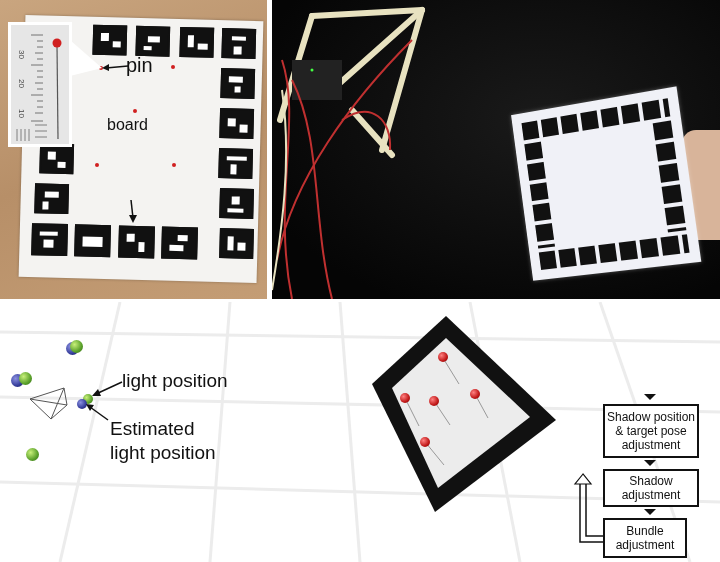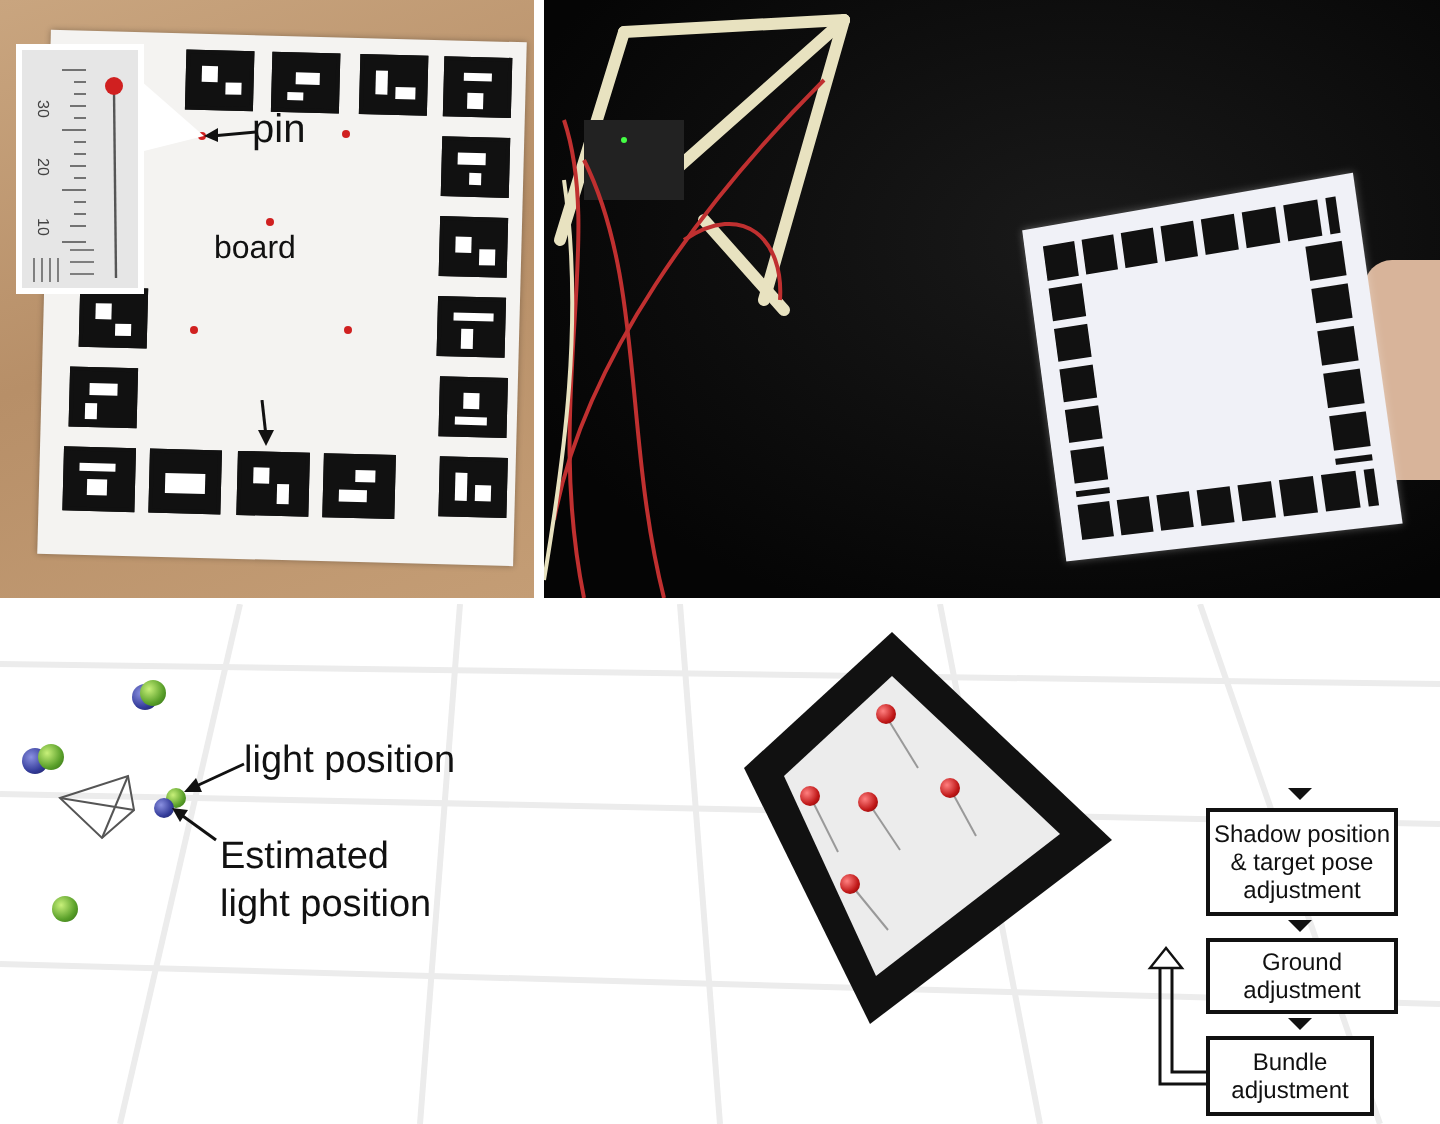--- a/index.html
+++ b/index.html
@@ -244,21 +244,21 @@
 
   <div>
     <div class="darr" style="left:644px;top:92px;"></div>
     <div class="fbox" style="left:603px;top:102px;width:96px;height:54px;">
       <span>Shadow position</span>
       <span>&amp; target pose</span>
       <span>adjustment</span>
     </div>
     <div class="darr" style="left:644px;top:158px;"></div>
     <div class="fbox" style="left:603px;top:167px;width:96px;height:38px;">
-      <span>Ground</span>
+      <span>Shadow</span>
       <span>adjustment</span>
     </div>
     <div class="darr" style="left:644px;top:207px;"></div>
     <div class="fbox" style="left:603px;top:216px;width:84px;height:40px;">
       <span>Bundle</span>
       <span>adjustment</span>
     </div>
     <svg style="position:absolute;left:570px;top:170px" width="36" height="80">
       <path d="M33,70 L10,70 L10,12" fill="none" stroke="#111" stroke-width="1.5"></path>
       <path d="M33,64 L16,64 L16,12" fill="none" stroke="#111" stroke-width="1.5"></path>

